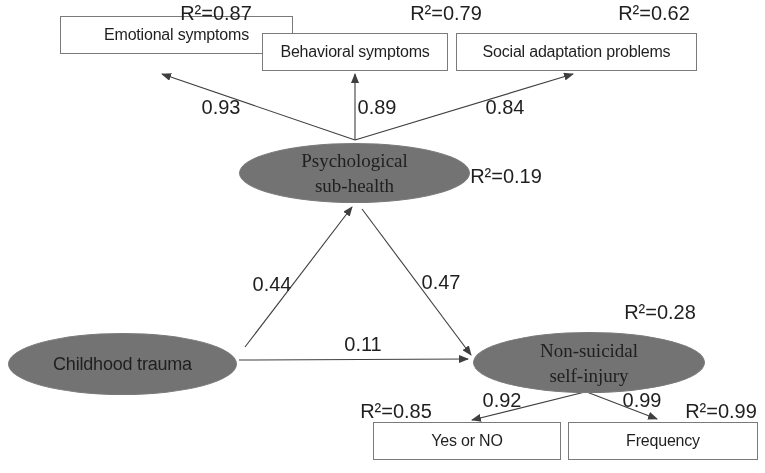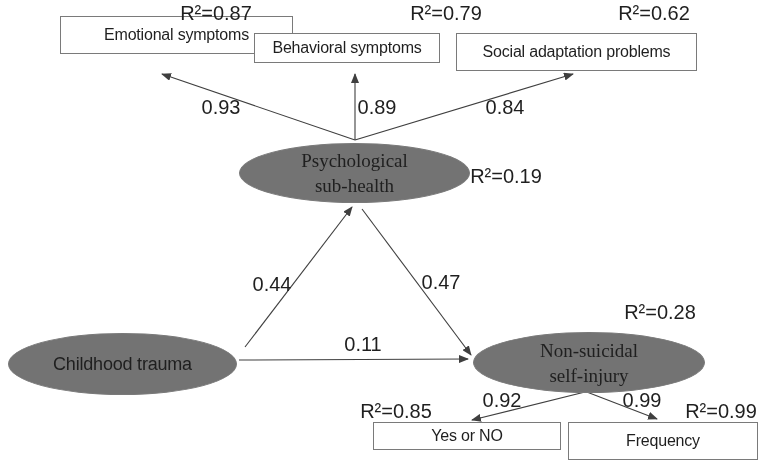--- a/index.html
+++ b/index.html
@@ -83,40 +83,40 @@
     <line x1="245" y1="347" x2="352" y2="207" marker-end="url(#arrow)"></line>
     <line x1="362" y1="209" x2="471" y2="355" marker-end="url(#arrow)"></line>
     <line x1="239" y1="360" x2="468" y2="359" marker-end="url(#arrow)"></line>
     <line x1="597" y1="389" x2="472" y2="420" marker-end="url(#arrow)"></line>
     <line x1="579" y1="389" x2="657" y2="419" marker-end="url(#arrow)"></line>
   </svg>
 
   <div class="box" style="left:60px; top:16px; width:233px; height:38px;">
     <span class="lbl">Emotional symptoms</span>
   </div>
-  <div class="box" style="left:254px; top:33px; width:186px; height:30px;">
+  <div class="box" style="left:262px; top:33px; width:186px; height:38px;">
     <span class="lbl">Behavioral symptoms</span>
   </div>
   <div class="box" style="left:456px; top:33px; width:241px; height:38px;">
     <span class="lbl">Social adaptation problems</span>
   </div>
 
   <div class="ellipse serif" style="left:239px; top:143px; width:231px; height:60px;">
     <span class="lbl">Psychological</span>
     <span class="lbl">sub-health</span>
   </div>
   <div class="ellipse sans" style="left:8px; top:333px; width:229px; height:62px;align-items:center;">
     <span class="lbl">Childhood trauma</span>
   </div>
   <div class="ellipse serif" style="left:473px; top:332px; width:232px; height:61px;">
     <span class="lbl">Non-suicidal</span>
     <span class="lbl">self-injury</span>
   </div>
 
-  <div class="box" style="left:373px; top:422px; width:188px; height:28px;justify-content:center;">
+  <div class="box" style="left:373px; top:422px; width:188px; height:38px;justify-content:center;">
     <span class="lbl">Yes or NO</span>
   </div>
   <div class="box" style="left:568px; top:422px; width:190px; height:38px;">
     <span class="lbl">Frequency</span>
   </div>
 
   <div class="r2" style="left:216px; top:13px;">R²=0.87</div>
   <div class="r2" style="left:407px; top:13px;margin-left:39px;">R²=0.79</div>
   <div class="r2" style="left:654px; top:13px;">R²=0.62</div>
   <div class="r2" style="left:506px; top:176px;">R²=0.19</div>

